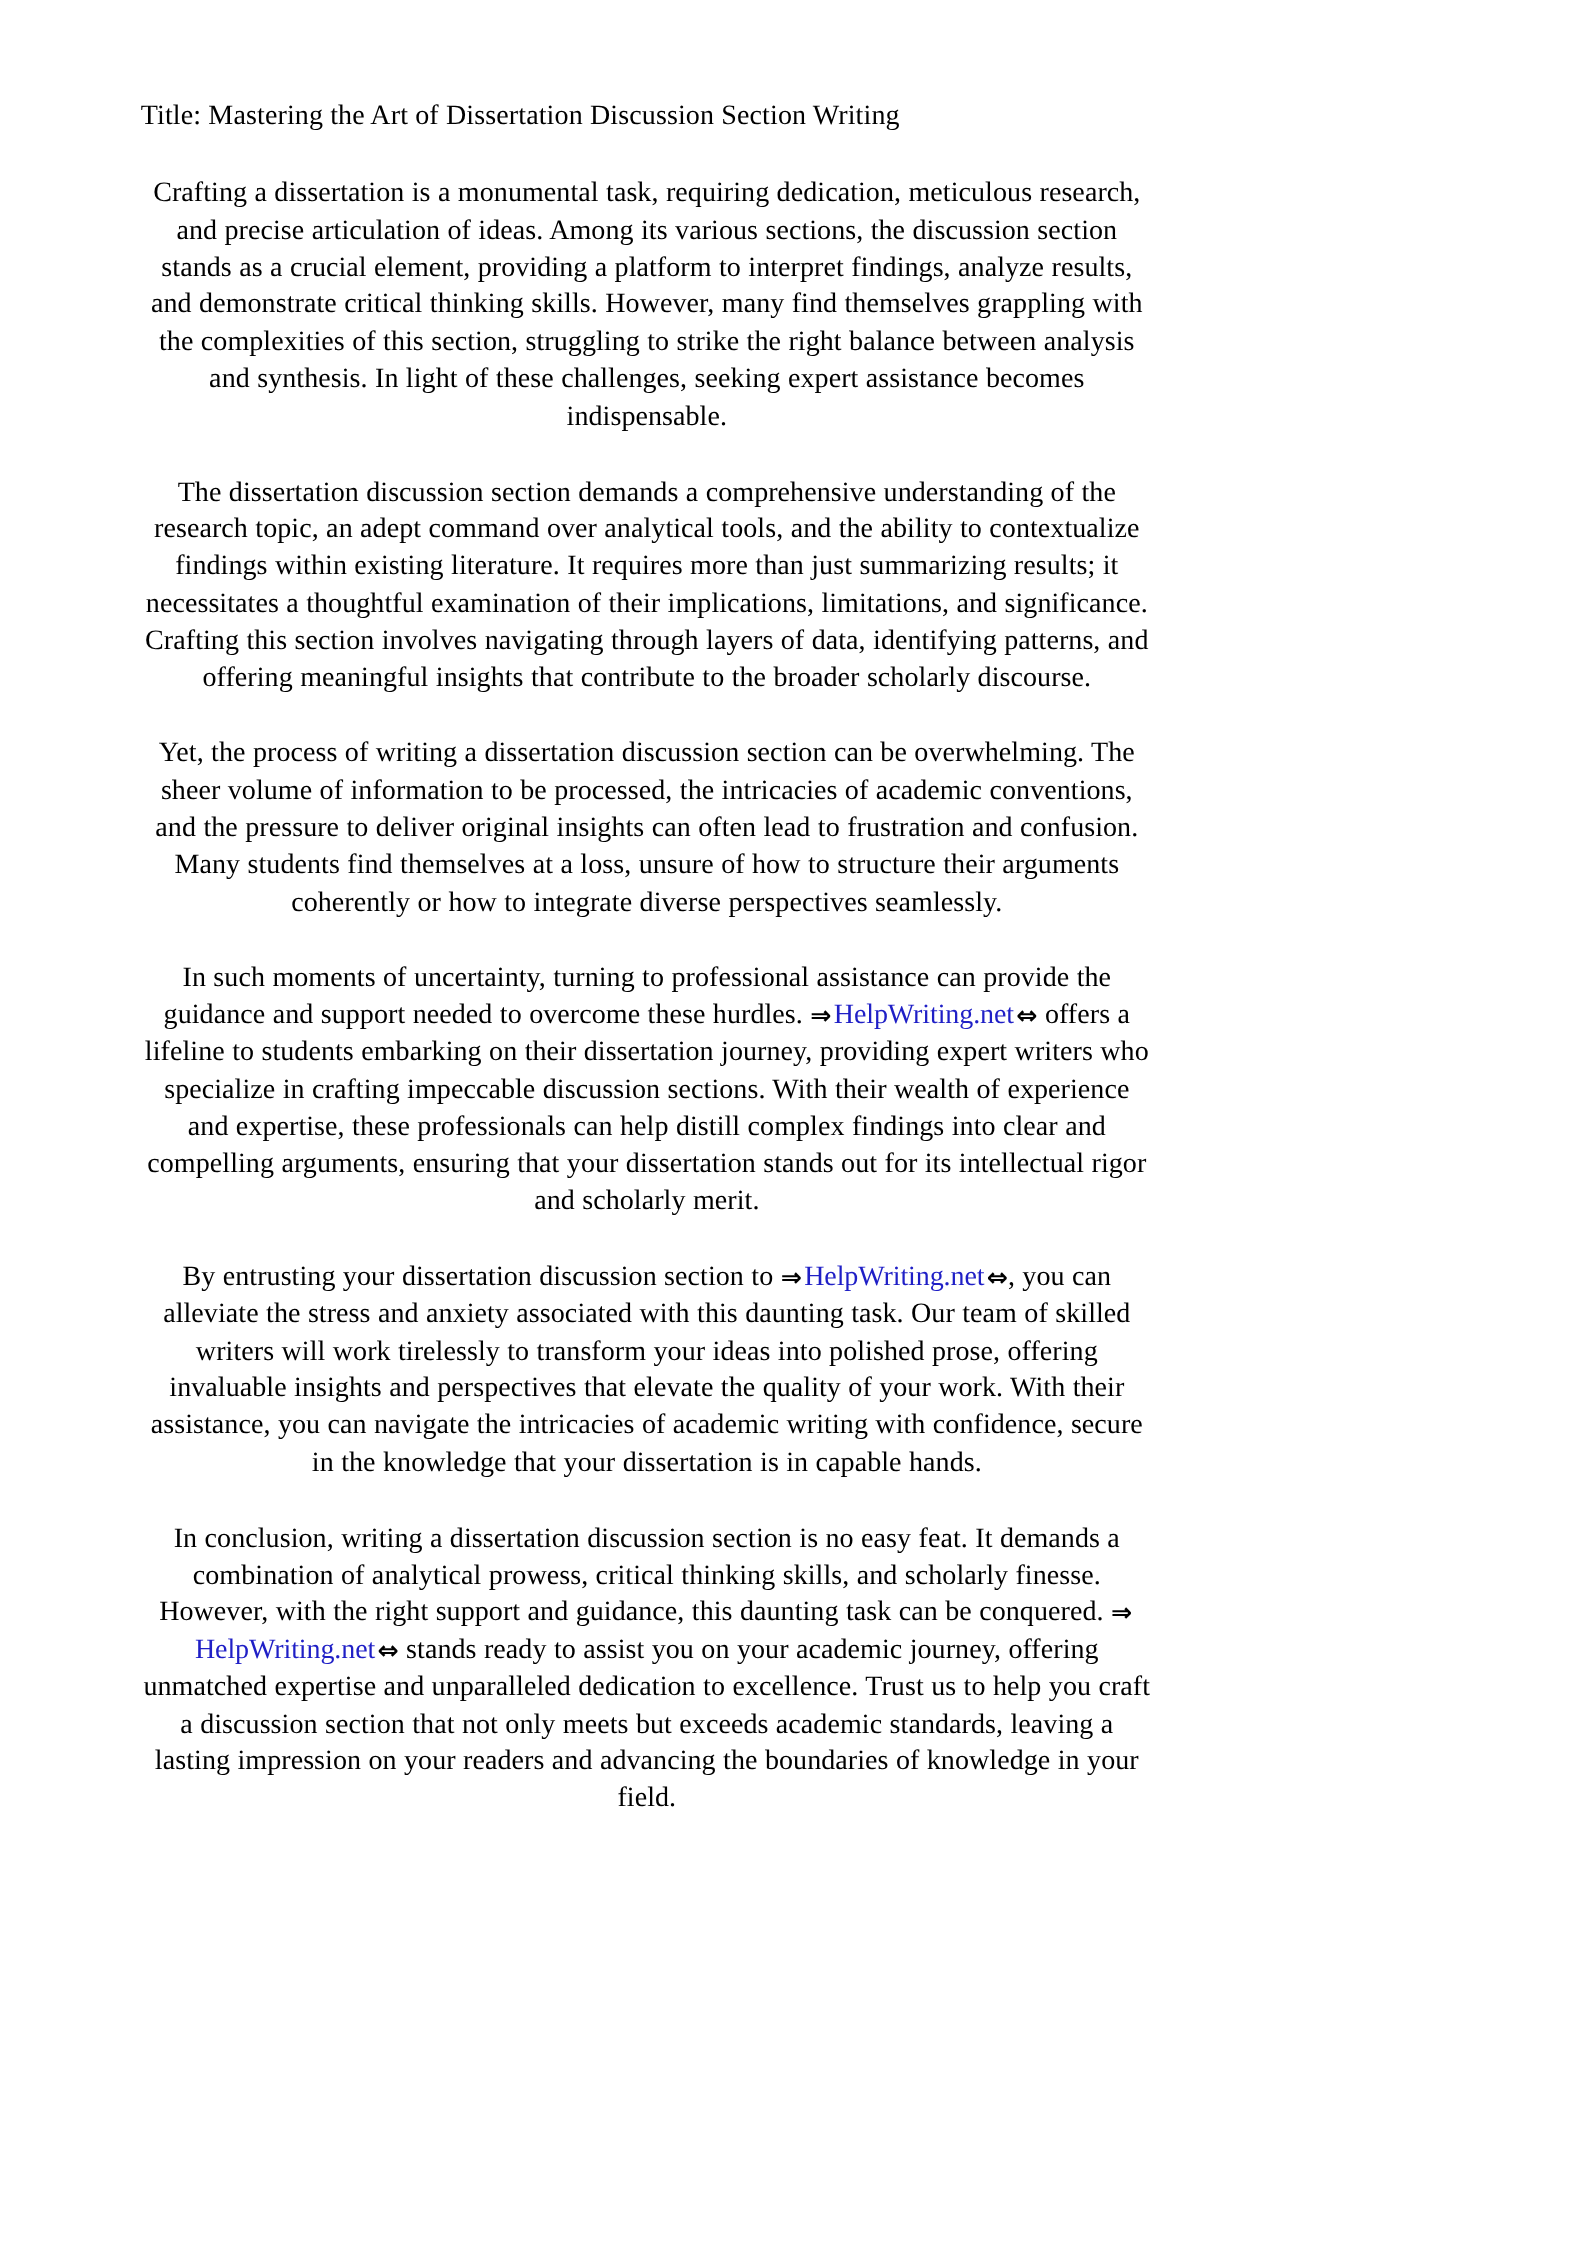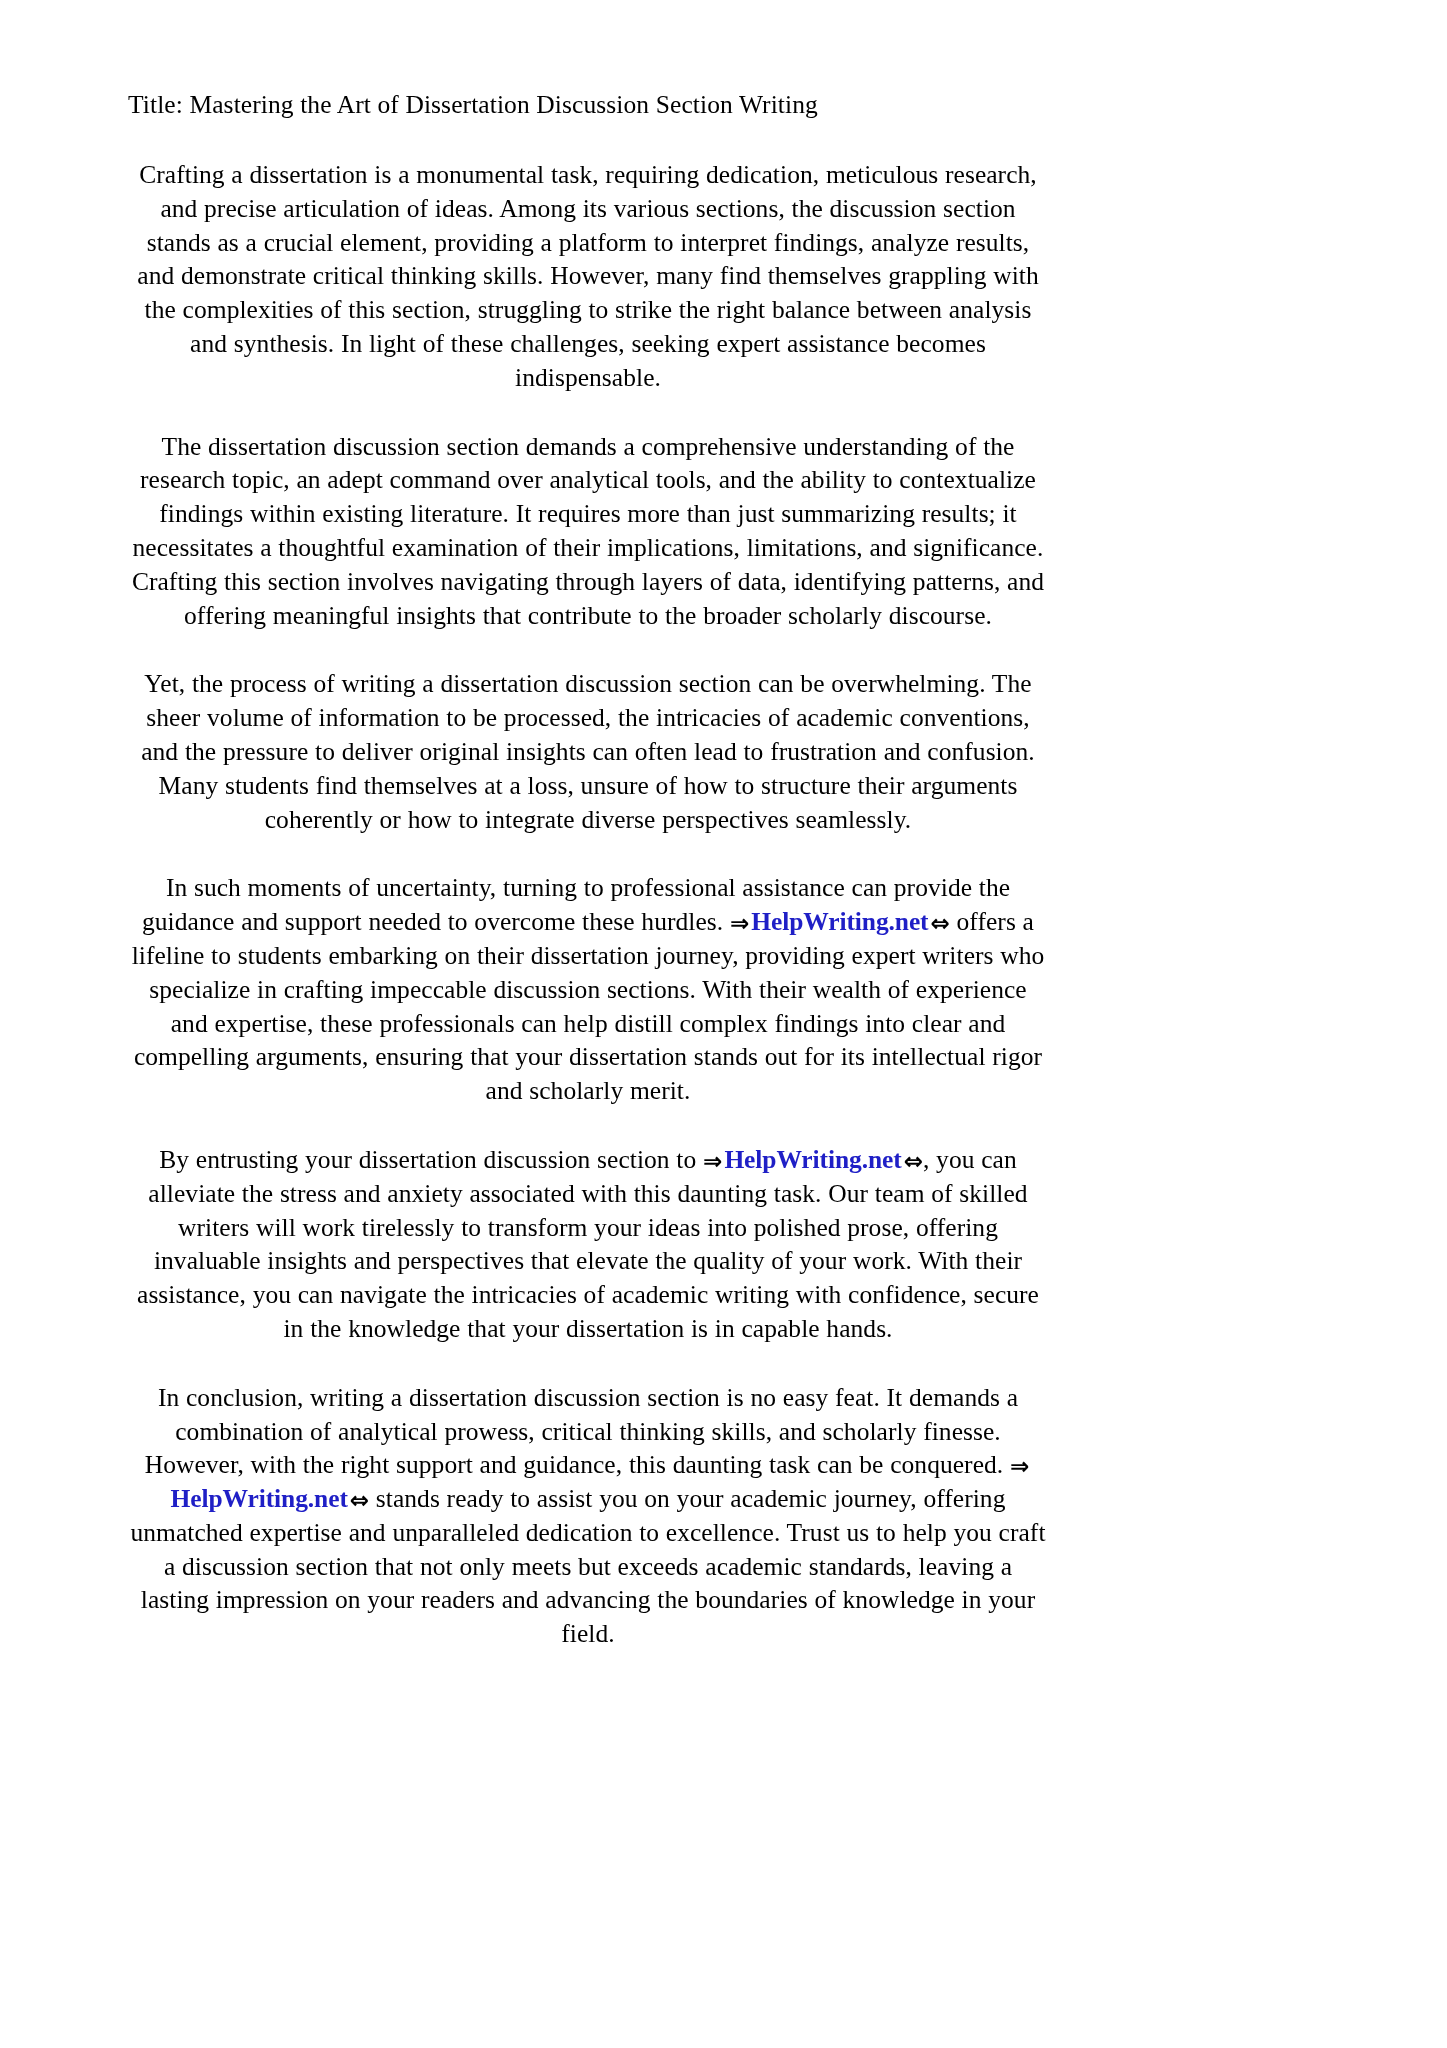--- a/index.html
+++ b/index.html
@@ -37,21 +37,21 @@
     margin: 0 0 35px 0;
     text-align: center;
     letter-spacing: 0.05px;
     word-spacing: 0.3px;
   }
   .para:last-child {
     margin-bottom: 0;
   }
   .link {
     color: #1f1fc6;
-    font-weight: bold;
+    font-weight: normal;
     text-decoration: none;
     letter-spacing: -0.1px;
   }
   .arrow {
     color: #000000;
     font-family: "DejaVu Sans", sans-serif;
     font-weight: bold;
     font-size: 23px;
     line-height: 1;
     display: inline-block;

